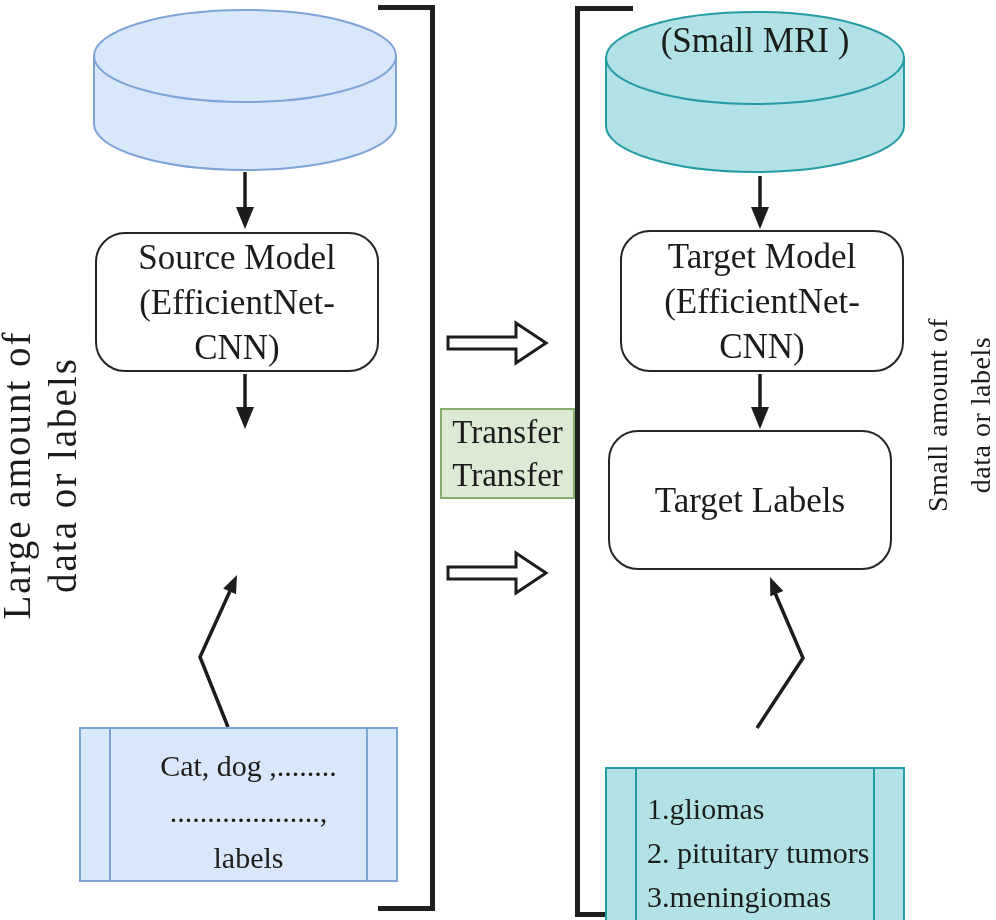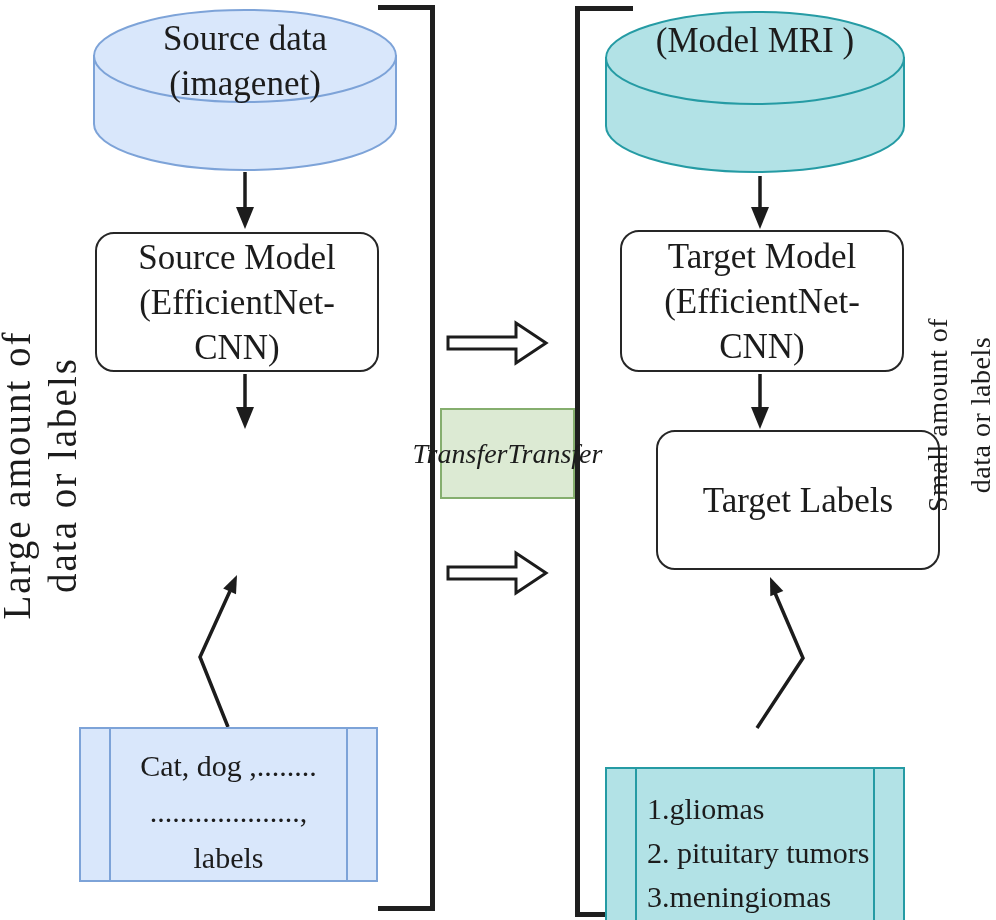--- a/index.html
+++ b/index.html
@@ -10,40 +10,40 @@
   }
   .abs{position:absolute;}
   .txt{position:absolute;text-align:center;color:#1c1c1c;}
   .txt div{white-space:nowrap;}
   
   .bracket{position:absolute;border-color:#1f1f1f;border-style:solid;border-width:0;}
   .bracket-left{left:378px;top:5px;width:52px;height:896px;border-top-width:5px;border-bottom-width:5px;border-right-width:5px;}
   .bracket-right{left:575px;top:6px;width:53px;height:901px;border-top-width:5px;border-bottom-width:5px;border-left-width:5px;}
   
   .node{
-    position:absolute;border:2.5px solid #262626;border-radius:19px;background:#ffffff;
+    position:absolute;border:2.5px solid #262626;border-radius:30px;background:#ffffff;
     display:flex;flex-direction:column;align-items:center;justify-content:center;
     font-size:35px;line-height:45px;text-align:center;
   }
   
   .exbox{position:absolute;border:2px solid;}
   .exbox .sidebar{position:absolute;top:0;bottom:0;width:0;border-left:2px solid;}
   .exbox .inner-l{left:28px;}
   .exbox .inner-r{right:28px;}
-  .exbox-blue{background:var(--blue-fill,#d9e7fb);border-color:var(--blue-stroke,#7da3d8);}
+  .exbox-blue{background:var(--blue-fill,#d9e7fb);border-color:var(--blue-stroke,#7da3d8);padding-left:20px;}
   .exbox-blue .sidebar{border-color:var(--blue-stroke,#7da3d8);}
   .exbox-teal{background:var(--teal-fill,#b2e2e6);border-color:var(--teal-stroke,#259ba4);margin-top:39px;}
   .exbox-teal .sidebar{border-color:var(--teal-stroke,#259ba4);}
   .extext{position:relative;font-size:30px;line-height:46px;}
   
   .transfer{
     position:absolute;left:440px;top:408px;width:131px;height:87px;
     background:var(--green-fill,#dcead3);border:2px solid var(--green-stroke,#85ae6e);
-    display:flex;flex-direction:row;align-items:center;justify-content:center;
-    font-size:28px;line-height:43px;text-align:center;font-style:italic;
+    display:flex;flex-direction:column;align-items:center;justify-content:center;
+    font-size:33px;line-height:43px;text-align:center;
   }
   
   .rotated{position:absolute;transform:rotate(-90deg);text-align:center;}
   .rot-left{left:-170px;top:429px;width:420px;height:92px;font-size:39px;line-height:46px;letter-spacing:2px;}
   .rot-right{left:749px;top:372px;width:420px;height:86px;font-size:28px;line-height:43px;letter-spacing:0.5px;}
   
   .cyl-blue{fill:var(--blue-fill,#d9e7fb);stroke:var(--blue-stroke,#7da3d8);stroke-width:2;}
   .cyl-teal{fill:var(--teal-fill,#b2e2e6);stroke:var(--teal-stroke,#259ba4);stroke-width:2;}
   .ink-line{stroke:var(--ink,#1c1c1c);stroke-width:3.5;fill:none;}
   .ink-fill{fill:var(--ink,#1c1c1c);stroke:none;}
@@ -54,24 +54,20 @@
 
 <div class="canvas">
 
   <div class="bracket bracket-left"></div>
   <div class="bracket bracket-right"></div>
 
   <svg class="abs" style="left:90px;top:6px" width="310" height="168" viewBox="0 0 310 168">
     <path class="cyl-blue" d="M4,50 L4,118 A151,46 0 0 0 306,118 L306,50 Z"></path>
     <ellipse class="cyl-blue" cx="155" cy="50" rx="151" ry="46"></ellipse>
   </svg>
-  <div class="txt" style="left:90px;top:16px;width:310px;font-size:35px;line-height:45px">
-    <div>Source data</div>
-    <div>(imagenet)</div>
-  </div>
 
   <svg class="abs" style="left:235px;top:172px" width="20" height="58" viewBox="0 0 20 58">
     <line class="ink-line" x1="10" y1="0" x2="10" y2="38"></line>
     <polygon class="ink-fill" points="1,35 19,35 10,57"></polygon>
   </svg>
 
   <div class="node" style="left:95px;top:232px;width:280px;height:136px">
     <div>Source Model</div>
     <div>(EfficientNet-</div>
     <div>CNN)</div>
@@ -114,40 +110,40 @@
 
   <svg class="abs" style="left:446px;top:550px" width="104" height="46" viewBox="0 0 104 46">
     <path class="hollow" d="M2,17 H70 V3 L100,23 L70,43 V29 H2 Z"></path>
   </svg>
 
   <svg class="abs" style="left:602px;top:6px" width="306" height="170" viewBox="0 0 306 170">
     <path class="cyl-teal" d="M4,52 L4,120 A149,46 0 0 0 302,120 L302,52 Z"></path>
     <ellipse class="cyl-teal" cx="153" cy="52" rx="149" ry="46"></ellipse>
   </svg>
   <div class="txt" style="left:602px;top:18px;width:306px;font-size:35px;line-height:45px">
-    <div>(Model MRI )</div>
+    <div>(Small MRI )</div>
   </div>
 
   <svg class="abs" style="left:750px;top:176px" width="20" height="54" viewBox="0 0 20 54">
     <line class="ink-line" x1="10" y1="0" x2="10" y2="34"></line>
     <polygon class="ink-fill" points="1,31 19,31 10,53"></polygon>
   </svg>
 
   <div class="node" style="left:620px;top:230px;width:280px;height:138px">
     <div>Target Model</div>
     <div>(EfficientNet-</div>
     <div>CNN)</div>
   </div>
 
   <svg class="abs" style="left:750px;top:374px" width="20" height="56" viewBox="0 0 20 56">
     <line class="ink-line" x1="10" y1="0" x2="10" y2="36"></line>
     <polygon class="ink-fill" points="1,33 19,33 10,55"></polygon>
   </svg>
 
-  <div class="node" style="left:656px;top:430px;width:280px;height:136px">
+  <div class="node" style="left:608px;top:430px;width:280px;height:136px">
     <div>Target Labels</div>
   </div>
 
   <svg class="abs" style="left:745px;top:572px" width="70" height="158" viewBox="0 0 70 158">
     <polyline class="ink-line" points="12,156 58,86 30,21"></polyline>
     <polygon class="ink-fill" points="25,5 38.3,19.1 25.3,24.3"></polygon>
   </svg>
 
   <div class="exbox exbox-teal" style="left:605px;top:728px;width:296px;height:153px">
     <div class="sidebar inner-l"></div>

